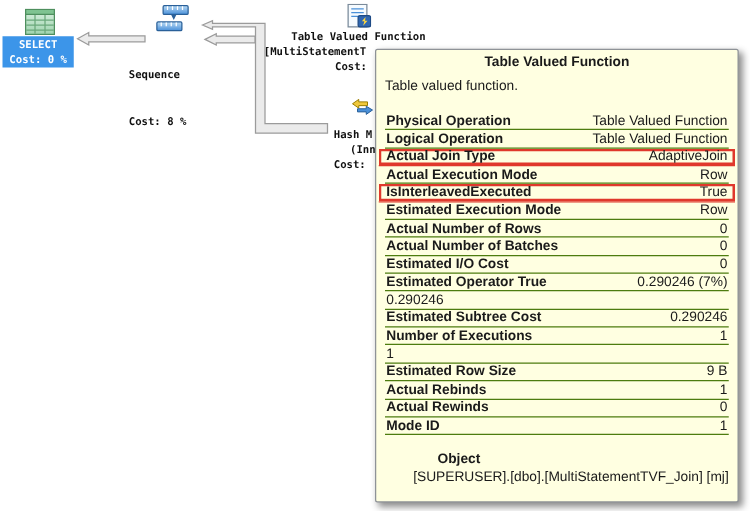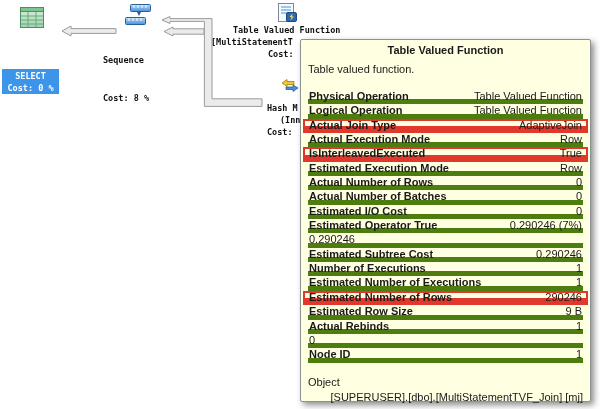--- a/index.html
+++ b/index.html
@@ -16,50 +16,50 @@
     font-size:8.5px;font-weight:bold;color:#111;line-height:11px;
     white-space:pre;z-index:2;
   }
   #arrows{position:absolute;left:0;top:0;z-index:1;}
   .opicon{position:absolute;z-index:2;}
   #select-box{
     position:absolute;left:2px;top:29px;width:57px;height:25px;
     background:#3c95e9;color:#fff;text-align:center;
     font-family:"DejaVu Sans Mono","Liberation Mono",monospace;
     font-size:8.5px;font-weight:bold;line-height:12px;padding-top:1px;
-    box-sizing:border-box;z-index:2;margin-top:40px;
+    box-sizing:border-box;z-index:2;
   }
   #sequence-text{left:103px;top:29px;width:68px;line-height:12.5px;}
   
   #tooltip{
     position:absolute;left:300px;top:39px;width:291px;height:363px;
     box-sizing:border-box;background:#ffffe1;
     border:1px solid #8e9297;border-radius:2px;
     box-shadow:3px 3px 6px rgba(0,0,0,.45);
     padding:4px 7px;z-index:10;
     font-size:11px;color:#1a1a1a;
   }
   #tt-title{text-align:center;font-weight:bold;height:13px;line-height:13px;}
   #tt-desc{margin-top:6px;height:13px;line-height:13px;}
   #tt-rows{margin-top:14px;}
   .prow{
     height:14.35px;box-sizing:border-box;
-    border-bottom:5px solid #4d7c0f;
-    display:flex;justify-content:space-between;align-items:flex-start;
+    border-bottom:1px solid #4d7c0f;
+    display:flex;justify-content:space-between;align-items:center;
     padding:0 1px;
   }
   .prow .plabel{font-weight:bold;white-space:pre;}
   .prow .pvalue{white-space:pre;}
   .prow.hl{
     margin:0 -5px;padding:0 6px;
     box-shadow:inset 0 0 0 2px #e0382c;
     border-bottom-color:#e0382c;
   }
   #tt-object{margin-top:13px;}
-  #tt-object .plabel{font-weight:normal;height:13px;line-height:13px;}
+  #tt-object .plabel{font-weight:bold;height:13px;line-height:13px;margin-left:42px;}
   #tt-object .pvalue{margin-top:2px;height:13px;line-height:13px;white-space:pre;text-align:right;}
 </style>
 </head>
 <body>
 
 <div id="plan">
 
   <svg id="arrows" width="600" height="160">
 
     <path d="M62,31 L71,26 L71,28.6 L116,28.6 L116,33.4 L71,33.4 L71,36 Z" fill="#ebebeb" stroke="#9b9b9b" stroke-width="1"></path>
@@ -183,40 +183,36 @@
       </div>
       <div class="prow">
         <span class="plabel">Estimated Subtree Cost</span>
         <span class="pvalue">0.290246</span>
       </div>
       <div class="prow">
         <span class="plabel">Number of Executions</span>
         <span class="pvalue">1</span>
       </div>
       <div class="prow">
-        <span class="plabel">Estimated Number of Executions</span>
-        <span class="pvalue">1</span>
-      </div>
-      <div class="prow hl">
-        <span class="plabel">Estimated Number of Rows</span>
-        <span class="pvalue">290246</span>
+        <span class="pvalue">1</span>
       </div>
       <div class="prow">
         <span class="plabel">Estimated Row Size</span>
         <span class="pvalue">9 B</span>
       </div>
       <div class="prow">
         <span class="plabel">Actual Rebinds</span>
         <span class="pvalue">1</span>
       </div>
       <div class="prow">
-        <span class="pvalue">0</span>
-      </div>
-      <div class="prow">
-        <span class="plabel">Node ID</span>
+        <span class="plabel">Actual Rewinds</span>
+        <span class="pvalue">0</span>
+      </div>
+      <div class="prow">
+        <span class="plabel">Mode ID</span>
         <span class="pvalue">1</span>
       </div>
     </div>
   <div id="tt-object">
     <div class="plabel">Object</div>
     <div class="pvalue">[SUPERUSER].[dbo].[MultiStatementTVF_Join] [mj]</div>
   </div>
 </div>
 
 </body></html>

